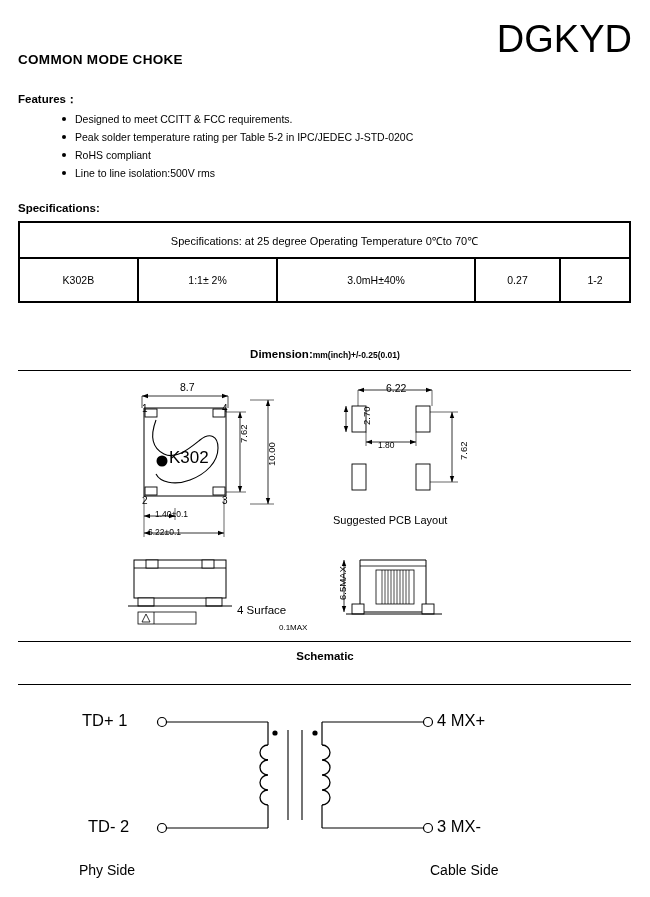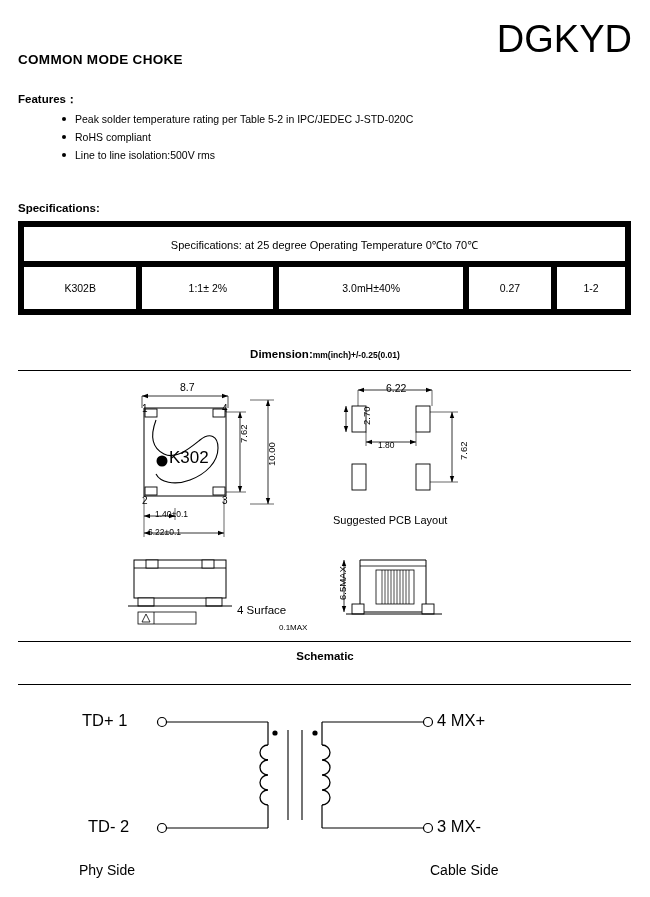--- a/index.html
+++ b/index.html
@@ -84,21 +84,21 @@
   }
   table.spec {
     position: absolute;
     left: 18px;
     top: 221px;
     width: 613px;
     border-collapse: collapse;
     font-size: 10.5px;
   }
   table.spec td {
-    border: 6px solid #000000;
+    border: 2px solid #000000;
     text-align: center;
     vertical-align: middle;
     padding: 4px 3px;
   }
   table.spec tr.topband td {
     height: 26px;
     font-size: 11px;
   }
   table.spec tr.hdr td {
     height: 40px;
@@ -183,20 +183,21 @@
 </head>
 <body>
 
 <div class="page">
 
   <div class="brand">DGKYD</div>
   <div class="doc-title">COMMON MODE CHOKE</div>
 
   <div class="features-head">Features：</div>
   <ul class="features-list">
+    <li>Designed to meet CCITT &amp; FCC requirements.</li>
     <li>Peak solder temperature rating per Table 5-2 in IPC/JEDEC J-STD-020C</li>
     <li>RoHS compliant</li>
     <li>Line to line isolation:500V rms</li>
   </ul>
 
   <div class="spec-head">Specifications:</div>
   <table class="spec">
     <tbody>
         <tr class="topband">
       <td colspan="5">Specifications: at 25 degree   Operating Temperature 0℃to 70℃</td>

